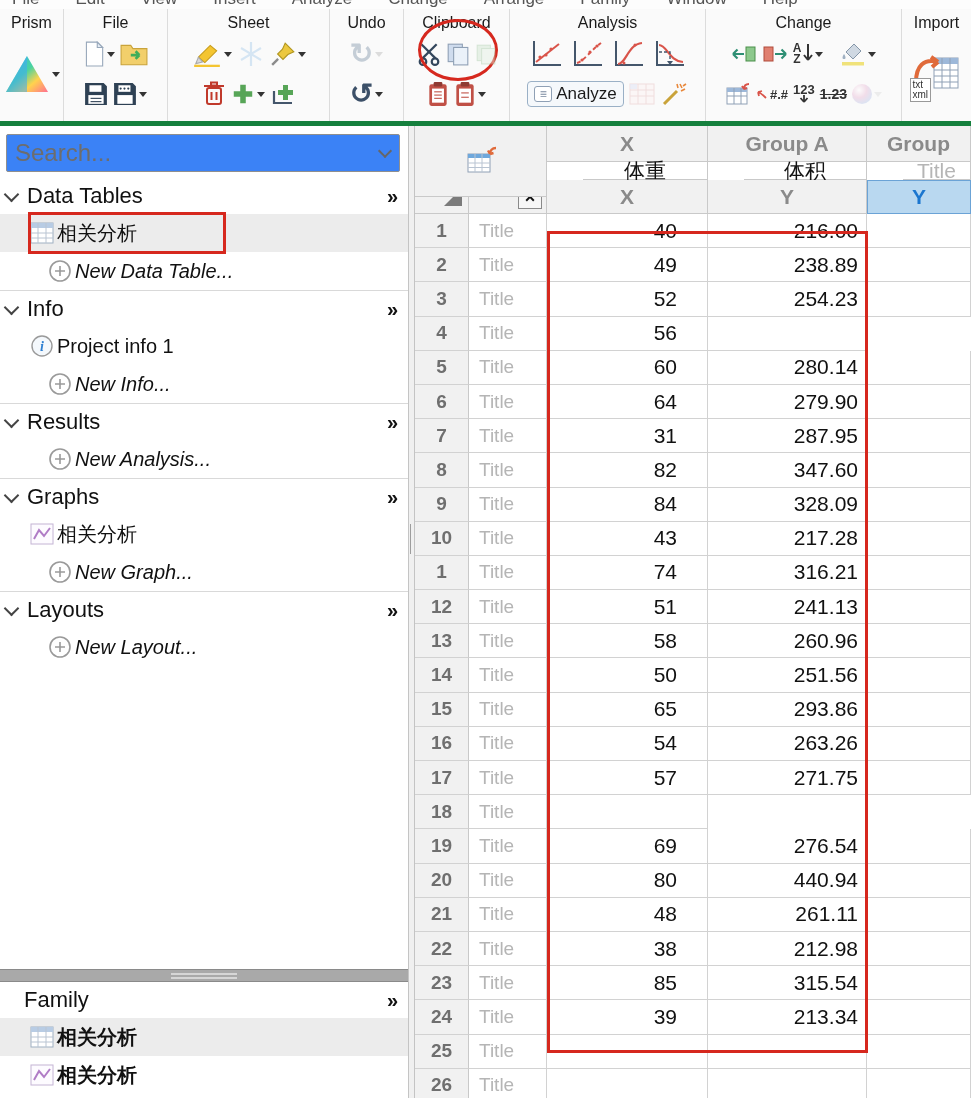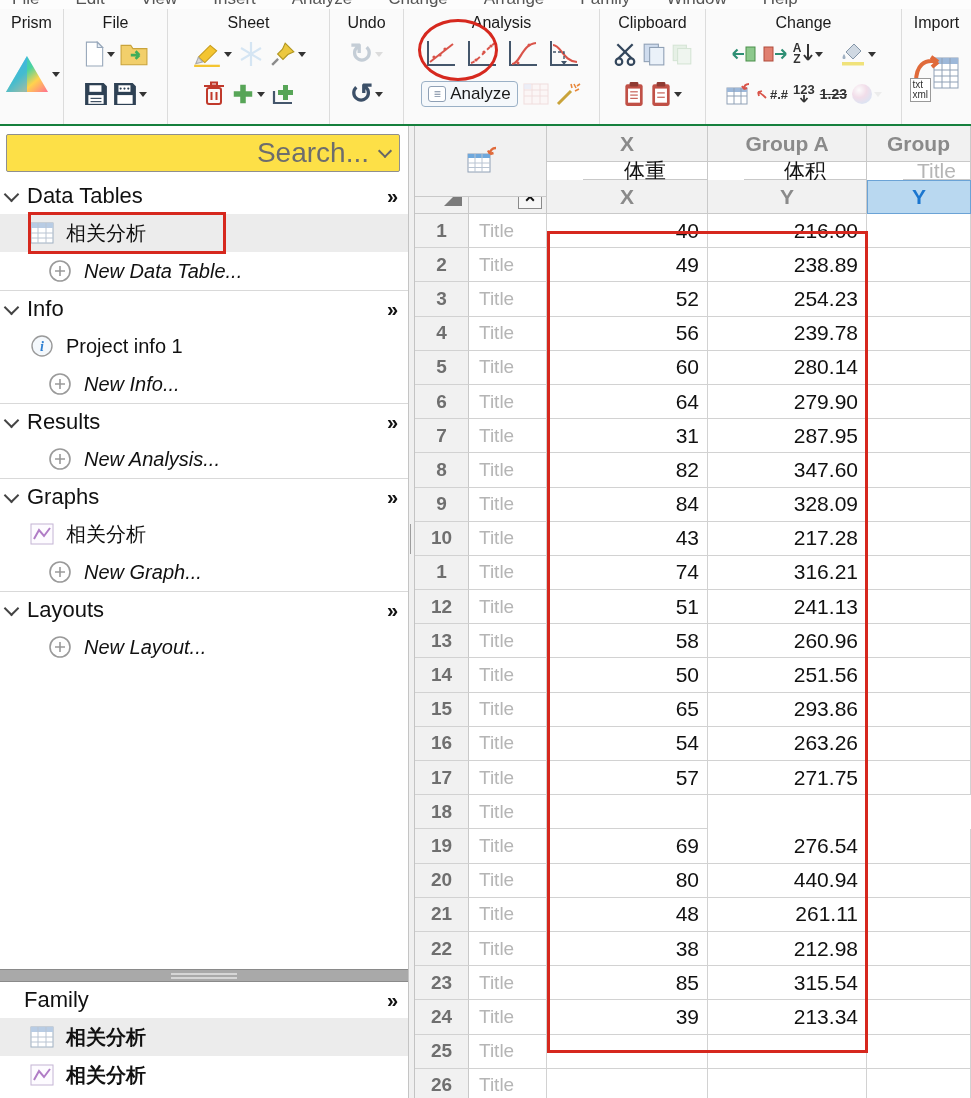--- a/index.html
+++ b/index.html
@@ -5,21 +5,21 @@
   * { box-sizing: border-box; margin: 0; padding: 0; }
   html,body { width: 971px; height: 1098px; overflow: hidden; }
   body { font-family: "Liberation Sans", sans-serif; background: #fff; color: #1a1a1a; }
   .app { position: relative; width: 971px; height: 1098px; background:#fff; overflow: hidden; }
 
   
   .menubar { position:absolute; top:0; left:0; width:971px; height:9px; overflow:hidden; background:#fdfdfd; }
   .menubar-inner { display:flex; gap:36px; padding-left:12px; font-size:17px; color:#555; transform:translateY(-11px); white-space:nowrap; }
 
   
-  .toolbar { position:absolute; top:9px; left:0; width:971px; height:117px; background:#fafafa; border-bottom:2px solid #15803d; display:flex; }
+  .toolbar { position:absolute; top:9px; left:0; width:971px; height:117px; background:#fafafa; border-bottom:5px solid #15803d; display:flex; }
   .tgroup { height:100%; border-right:1px solid #dcdcdc; display:flex; flex-direction:column; align-items:center; padding-top:3px; }
   .tgroup:last-child { border-right:none; flex:1; }
   .tlabel { font-size:16px; color:#1a1a1a; height:22px; line-height:22px; }
   .trow { display:flex; align-items:center; justify-content:center; height:40px; gap:5px; width:100%; }
   .ticon { display:inline-flex; align-items:center; justify-content:center; gap:2px; cursor:default; }
   .caret { width:0; height:0; border-left:4px solid transparent; border-right:4px solid transparent; border-top:5px solid #333; display:inline-block; }
   .caret.dim { border-top-color:#b9b9b9; }
   .uglyph { font-size:28px; font-weight:bold; line-height:28px; }
   .dim { opacity:.45; }
   .analyze-btn { display:inline-flex; align-items:center; gap:4px; border:1px solid #9ab0c6; border-radius:4px; background:#f5f8fb; padding:2px 6px; font-size:17px; color:#1a1a1a; }
@@ -30,29 +30,29 @@
   .strike { text-decoration:line-through; font-size:14px; font-weight:bold; color:#333; }
   .sphere { width:20px; height:20px; border-radius:50%; background:radial-gradient(circle at 35% 30%, #ffffff, #e9bcd6 40%, #b9c9ea 75%, #9fb4d8); }
   .annot-circle { position:absolute; left:250px; top:10px; width:80px; height:62px; border:3px solid #d6281e; border-radius:50%; pointer-events:none; }
 
   
   .main { position:absolute; top:126px; left:0; width:971px; height:972px; display:flex; }
 
   
   .sidebar { position:relative; width:408px; height:100%; background:#fff; display:flex; flex-direction:column; }
   .search-wrap { position:relative; margin:8px 8px 6px 6px; }
-  .search-input { width:100%; height:38px; border:1px solid #8f8f8f; border-radius:2px; font-size:28px; padding:0 30px 0 8px; color:#333; font-family:"Liberation Sans",sans-serif; background:#fde047;text-align:right; }
+  .search-input { width:100%; height:38px; border:1px solid #8f8f8f; border-radius:2px; font-size:24px; padding:0 30px 0 8px; color:#333; font-family:"Liberation Sans",sans-serif; background:#3b82f6; }
   .search-input::placeholder { color:#6d6d6d; }
   .search-chev { position:absolute; right:10px; top:12px; width:10px; height:10px; border-right:2px solid #666; border-bottom:2px solid #666; transform:rotate(45deg); }
   .navsec { border-top:1px solid #d9d9d9; }
   .navsec:first-of-type { border-top:none; }
   .sec-head { display:flex; align-items:center; height:36px; padding:0 10px 0 4px; font-size:22px; color:#111; }
   .sec-head .chev { width:11px; height:11px; border-right:2.5px solid #444; border-bottom:2.5px solid #444; transform:rotate(45deg); margin:-4px 10px 0 2px; }
   .sec-head .more { margin-left:auto; font-size:20px; font-weight:bold; color:#111; }
-  .nav-item { display:flex; align-items:center; height:38px; padding-left:30px; gap:12px; font-size:20px; color:#111; }
+  .nav-item { display:flex; align-items:center; height:38px; padding-left:30px; gap:3px; font-size:20px; color:#111; }
   .nav-item.sel { background:#ececec; }
   .nav-item.italic { font-style:italic;padding-left:48px; }
   .nav-item .nicon { width:24px; height:24px; display:inline-flex; align-items:center; justify-content:center; flex:0 0 24px; }
   .sidebar-annot { position:absolute; left:28px; top:86px; width:198px; height:42px; border:3px solid #d6281e; pointer-events:none; }
   .spacer { flex:1; }
   .h-splitter { height:13px; background:#a9a9a9; border-top:1px solid #8a8a8a; border-bottom:1px solid #8a8a8a; position:relative; }
   .h-splitter .grip { position:absolute; left:50%; top:3px; transform:translateX(-50%); width:66px; height:7px;
       background:repeating-linear-gradient(to bottom,#d6d6d6 0 2px,#a9a9a9 2px 4px); }
   .family { padding-bottom:4px; }
   .family .sec-head { padding-left:24px; }
@@ -73,21 +73,21 @@
   .hrow3 > div { height:34px; background:#f1f1f1; font-size:21px; font-weight:bold; color:#8a8a8a; }
   .corner-cell { position:absolute; left:0; top:0; width:132px; height:71px; background:#f1f1f1; border-right:1px solid #c9c9c9; border-bottom:1px solid #c9c9c9; display:flex; align-items:center; justify-content:center; }
   .tri-cell { justify-content:flex-end !important; padding-right:6px; }
   .tri { width:0; height:0; border-left:18px solid transparent; border-bottom:18px solid #7b7b7b; }
   .xbtn-cell { justify-content:flex-end !important; padding-right:4px; background:#f1f1f1; }
   .xbtn { width:24px; height:24px; border:1px solid #8a8a8a; background:#f7f7f7; font-size:18px; font-weight:bold; color:#111; line-height:22px; text-align:center; }
   .ycell-sel { background:#b9d8f0 !important; color:#1b76cf !important; border:1px solid #6ba3d6 !important; }
   .drow > div { border-right:1px solid #d2d2d2; border-bottom:1px solid #d2d2d2; height:34.2px; display:flex; align-items:center; font-size:21px; }
   .drow .rn { background:#f1f1f1; justify-content:center; font-weight:bold; color:#6f6f6f; font-size:19px; border-right:1px solid #c9c9c9; }
   .drow .tt { color:#b5b5b5; padding-left:10px; font-size:19px; }
-  .drow .vx { justify-content:flex-end; padding-right:8px; color:#111; }
+  .drow .vx { justify-content:flex-end; padding-right:30px; color:#111; }
   .drow .vy { justify-content:flex-end; padding-right:8px; color:#111; }
   .drow .ve { background:#fff; }
   .data-annot { position:absolute; left:132px; top:105px; width:321px; height:822px; border:3px solid #d6281e; pointer-events:none; }
 </style>
 </head>
 <body>
 
 <div class="app">
 
   <div class="menubar">
@@ -230,20 +230,68 @@
         </span>
       </div>
       <div class="trow">
         <span class="ticon">
           <span class="uglyph" style="color:#3c5068">↺</span>
           <span class="caret"></span>
         </span>
       </div>
     </div>
 
+    <div class="tgroup" style="width:106px">
+      <div class="tlabel">Clipboard</div>
+      <div class="trow">
+        <span class="ticon">
+          <svg width="24" height="24" viewBox="0 0 22 22" stroke="#33465c" stroke-width="2" fill="none">
+              <line x1="4" y1="2" x2="17" y2="15"></line>
+              <line x1="18" y1="2" x2="5" y2="15"></line>
+              <circle cx="5.5" cy="18" r="3"></circle>
+              <circle cx="16.5" cy="18" r="3"></circle>
+            </svg>
+        </span>
+        <span class="ticon">
+          <svg width="24" height="24" viewBox="0 0 22 22">
+              <rect x="2" y="2" width="13" height="16" fill="#cfdcee" stroke="#8fa0b5"></rect>
+              <rect x="7" y="5" width="13" height="16" fill="#eaf1f9" stroke="#8fa0b5"></rect>
+            </svg>
+        </span>
+        <span class="ticon dim">
+          <svg width="22" height="22" viewBox="0 0 20 20">
+              <rect x="2" y="2" width="12" height="14" fill="#cfe6cf" stroke="#a9cba9"></rect>
+              <rect x="6" y="5" width="12" height="14" fill="#e2f1e2" stroke="#a9cba9"></rect>
+            </svg>
+        </span>
+      </div>
+      <div class="trow">
+        <span class="ticon">
+          <svg width="22" height="26" viewBox="0 0 20 24">
+              <rect x="2" y="3" width="16" height="20" rx="2" fill="#c05046"></rect>
+              <rect x="6" y="1" width="8" height="4" rx="1" fill="#8f3a32"></rect>
+              <rect x="4.5" y="7" width="11" height="13" fill="#fff"></rect>
+              <line x1="6.5" y1="10" x2="13.5" y2="10" stroke="#c05046"></line>
+              <line x1="6.5" y1="13" x2="13.5" y2="13" stroke="#c05046"></line>
+              <line x1="6.5" y1="16" x2="13.5" y2="16" stroke="#c05046"></line>
+            </svg>
+        </span>
+        <span class="ticon">
+          <svg width="22" height="26" viewBox="0 0 20 24">
+              <rect x="2" y="3" width="16" height="20" rx="2" fill="#c05046"></rect>
+              <rect x="6" y="1" width="8" height="4" rx="1" fill="#8f3a32"></rect>
+              <rect x="4.5" y="7" width="11" height="13" fill="#fff"></rect>
+              <line x1="6.5" y1="11" x2="13.5" y2="11" stroke="#c05046"></line>
+              <line x1="6.5" y1="15" x2="13.5" y2="15" stroke="#c05046"></line>
+            </svg>
+          <span class="caret"></span>
+        </span>
+      </div>
+    </div>
+
     <div class="tgroup" style="width:196px">
       <div class="tlabel">Analysis</div>
       <div class="trow">
         <span class="ticon">
           <svg width="36" height="30" viewBox="0 0 34 30">
               <path d="M5 2v24h27" stroke="#44566b" stroke-width="2" fill="none"></path>
               <line x1="7" y1="23" x2="30" y2="5" stroke="#d9544a" stroke-width="2"></line>
               <circle cx="11" cy="18" r="1.6" fill="#d9544a"></circle>
               <circle cx="17" cy="16" r="1.6" fill="#d9544a"></circle>
               <circle cx="22" cy="10" r="1.6" fill="#d9544a"></circle>
@@ -290,68 +338,20 @@
         <span class="ticon">
           <svg width="28" height="26" viewBox="0 0 28 26">
               <line x1="4" y1="23" x2="17" y2="10" stroke="#c9a33a" stroke-width="3"></line>
               <g stroke="#e8873a" stroke-width="1.6">
                 <line x1="20" y1="3" x2="22" y2="7"></line>
                 <line x1="25" y1="8" x2="21" y2="10"></line>
                 <line x1="17" y1="3" x2="18" y2="7"></line>
                 <line x1="26" y1="3" x2="23" y2="5"></line>
               </g>
             </svg>
-        </span>
-      </div>
-    </div>
-
-    <div class="tgroup" style="width:106px">
-      <div class="tlabel">Clipboard</div>
-      <div class="trow">
-        <span class="ticon">
-          <svg width="24" height="24" viewBox="0 0 22 22" stroke="#33465c" stroke-width="2" fill="none">
-              <line x1="4" y1="2" x2="17" y2="15"></line>
-              <line x1="18" y1="2" x2="5" y2="15"></line>
-              <circle cx="5.5" cy="18" r="3"></circle>
-              <circle cx="16.5" cy="18" r="3"></circle>
-            </svg>
-        </span>
-        <span class="ticon">
-          <svg width="24" height="24" viewBox="0 0 22 22">
-              <rect x="2" y="2" width="13" height="16" fill="#cfdcee" stroke="#8fa0b5"></rect>
-              <rect x="7" y="5" width="13" height="16" fill="#eaf1f9" stroke="#8fa0b5"></rect>
-            </svg>
-        </span>
-        <span class="ticon dim">
-          <svg width="22" height="22" viewBox="0 0 20 20">
-              <rect x="2" y="2" width="12" height="14" fill="#cfe6cf" stroke="#a9cba9"></rect>
-              <rect x="6" y="5" width="12" height="14" fill="#e2f1e2" stroke="#a9cba9"></rect>
-            </svg>
-        </span>
-      </div>
-      <div class="trow">
-        <span class="ticon">
-          <svg width="22" height="26" viewBox="0 0 20 24">
-              <rect x="2" y="3" width="16" height="20" rx="2" fill="#c05046"></rect>
-              <rect x="6" y="1" width="8" height="4" rx="1" fill="#8f3a32"></rect>
-              <rect x="4.5" y="7" width="11" height="13" fill="#fff"></rect>
-              <line x1="6.5" y1="10" x2="13.5" y2="10" stroke="#c05046"></line>
-              <line x1="6.5" y1="13" x2="13.5" y2="13" stroke="#c05046"></line>
-              <line x1="6.5" y1="16" x2="13.5" y2="16" stroke="#c05046"></line>
-            </svg>
-        </span>
-        <span class="ticon">
-          <svg width="22" height="26" viewBox="0 0 20 24">
-              <rect x="2" y="3" width="16" height="20" rx="2" fill="#c05046"></rect>
-              <rect x="6" y="1" width="8" height="4" rx="1" fill="#8f3a32"></rect>
-              <rect x="4.5" y="7" width="11" height="13" fill="#fff"></rect>
-              <line x1="6.5" y1="11" x2="13.5" y2="11" stroke="#c05046"></line>
-              <line x1="6.5" y1="15" x2="13.5" y2="15" stroke="#c05046"></line>
-            </svg>
-          <span class="caret"></span>
         </span>
       </div>
     </div>
 
     <div class="tgroup" style="width:196px">
       <div class="tlabel">Change</div>
       <div class="trow">
         <span class="ticon">
           <svg width="26" height="22" viewBox="0 0 26 22">
               <rect x="15" y="4" width="9" height="14" fill="#8cc88c" stroke="#4a8f4a"></rect>
@@ -633,21 +633,20 @@
             <div class="rn">3</div>
             <div class="tt">Title</div>
             <div class="vx">52</div>
             <div class="vy">254.23</div>
             <div class="ve"></div>
           </div>
           <div class="tbl-grid drow">
             <div class="rn">4</div>
             <div class="tt">Title</div>
             <div class="vx">56</div>
-            <div class="vy">239.78</div>
             <div class="ve"></div>
           </div>
           <div class="tbl-grid drow">
             <div class="rn">5</div>
             <div class="tt">Title</div>
             <div class="vx">60</div>
             <div class="vy">280.14</div>
             <div class="ve"></div>
           </div>
           <div class="tbl-grid drow">

